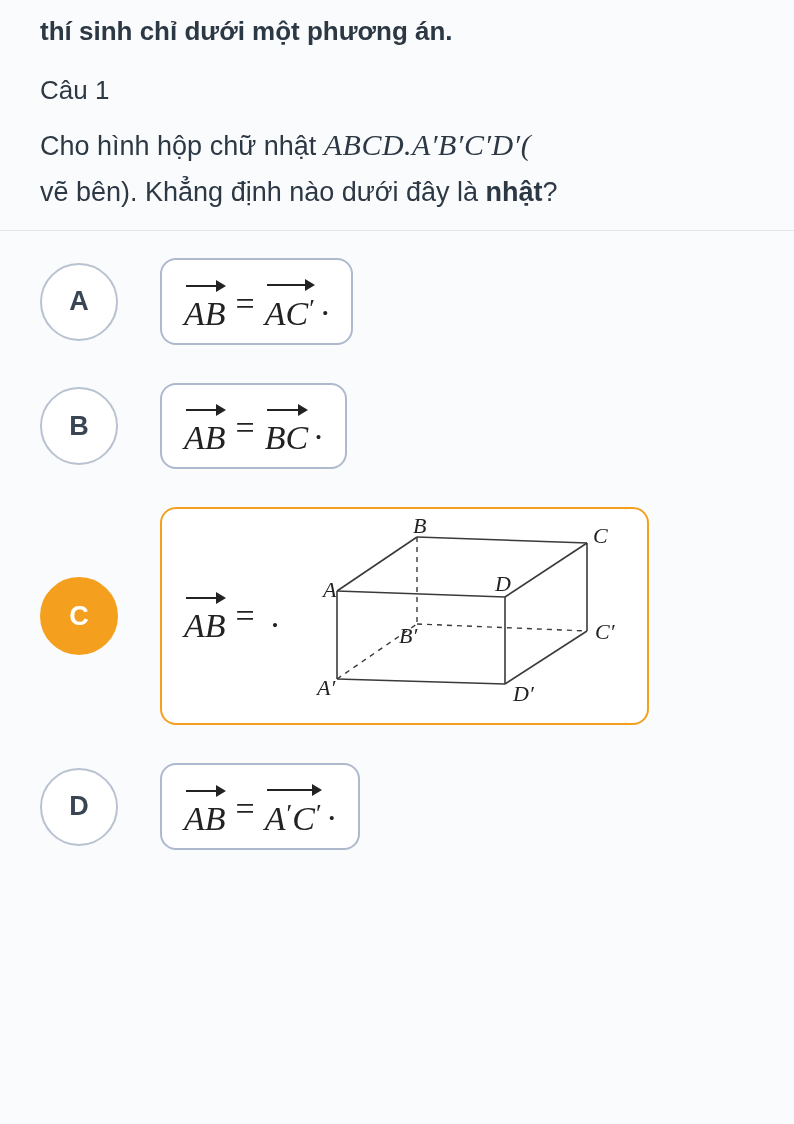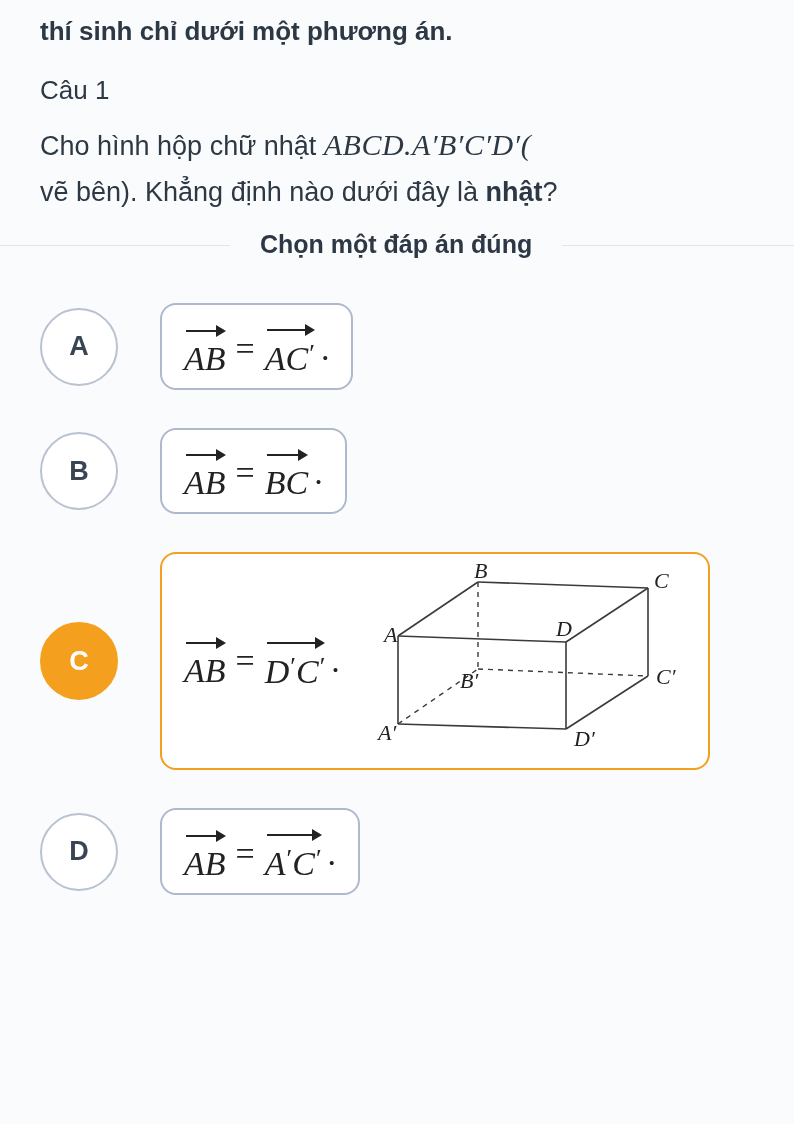--- a/index.html
+++ b/index.html
@@ -152,21 +152,20 @@
 <div class="q-label">Câu 1</div>
 
 <div class="q-text">
   <span>Cho hình hộp chữ nhật </span>
   <span class="math">ABCD.A′B′C′D′(</span><br>
   <span>vẽ bên). Khẳng định nào dưới đây là </span><b>nhật</b><span>?</span>
 </div>
 
 <div class="divider-row">
   <div class="divider-line"></div>
-  <div class="choose-text">Chọn một đáp án đúng</div>
 </div>
 
 <div class="options">
 
   <div class="option-row">
     <div class="radio">A</div>
     <div class="answer">
       <span class="vec">
         <span class="vec-item"><span class="vec-arrow"></span>AB</span>
         <span class="eq">=</span>
@@ -187,21 +186,20 @@
       </span>
     </div>
   </div>
 
   <div class="option-row">
     <div class="radio selected">C</div>
     <div class="answer selected">
       <span class="vec">
         <span class="vec-item"><span class="vec-arrow"></span>AB</span>
         <span class="eq">=</span>
-        <span class="vec-item"><span class="vec-arrow"></span>D<span class="prime">′</span>C<span class="prime">′</span></span>
         <span class="dot">.</span>
       </span>
       <div class="diagram-wrap">
         <svg width="330" height="190" viewBox="0 0 330 190">
 
           <g stroke="#3a3a3a" stroke-width="1.6" fill="none">
 
             <line x1="40" y1="72" x2="120" y2="18"></line>
             <line x1="120" y1="18" x2="290" y2="24"></line>
             <line x1="290" y1="24" x2="290" y2="112"></line>

